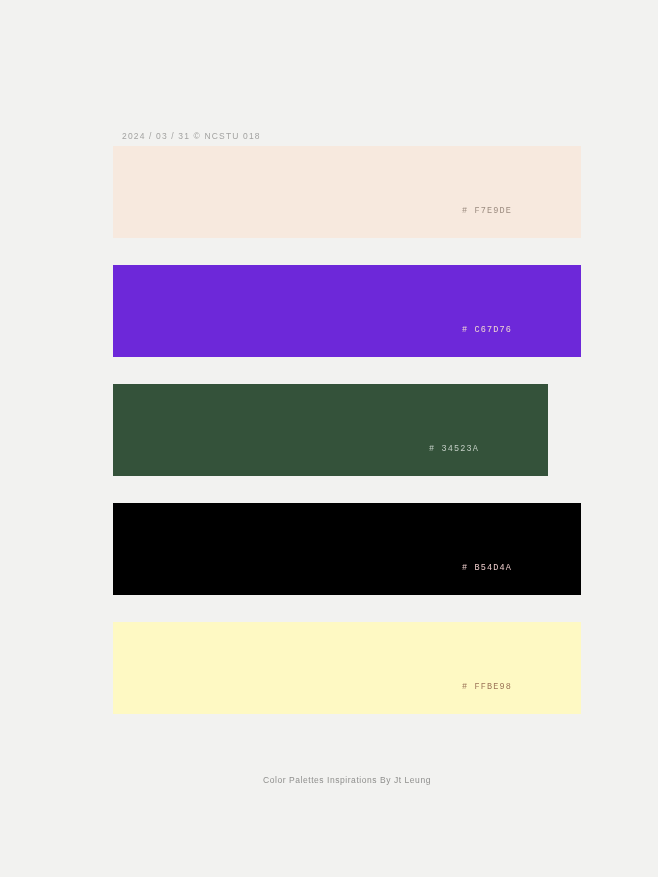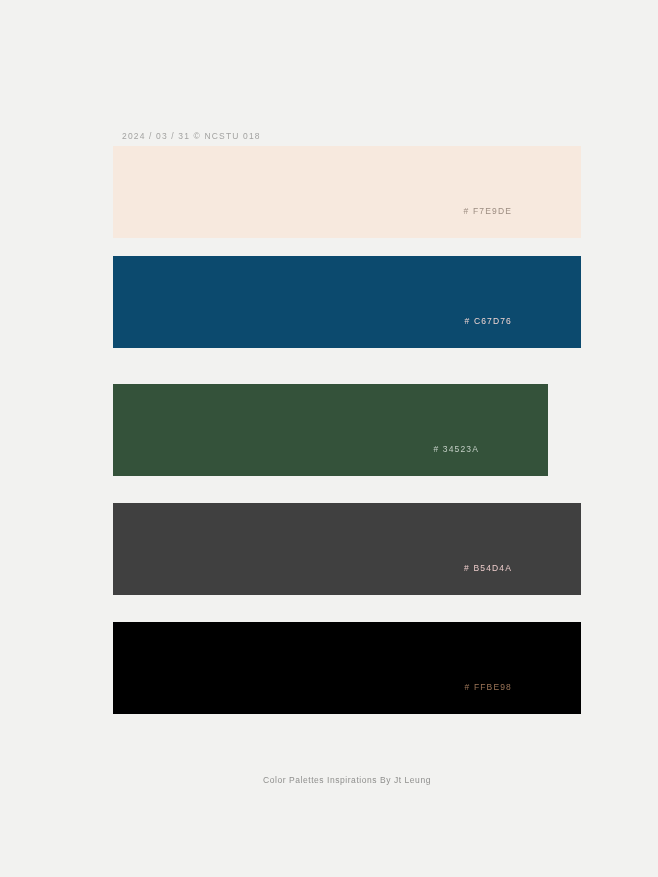--- a/index.html
+++ b/index.html
@@ -47,21 +47,21 @@
     display: block;
   }
 
   .swatch-label {
     position: absolute;
     right: 60px;
     bottom: 13px;
     font-size: 8.5px;
     letter-spacing: 1.15px;
     white-space: nowrap;
-    font-family: Liberation Sans, sans-serif;
+    font-family: Liberation Mono, monospace;
   }
 
   
   .credit {
     position: absolute;
     left: 0;
     top: 748px;
     width: 658px;
     text-align: center;
     font-size: 8.5px;
@@ -74,29 +74,29 @@
 <body style="background: rgb(242, 242, 240);">
 
 <div class="poster">
 
   <div class="meta">2024 / 03 / 31 © NCSTU  018</div>
 
   <div class="swatches">
       <div class="swatch" style="left: 95px; top: 0px; width: 468px; height: 92px; background: rgb(247, 233, 222);">
         <span class="swatch-label" style="color: rgb(156, 140, 128);"># F7E9DE</span>
       </div>
-      <div class="swatch" style="left: 95px; top: 110px; width: 468px; height: 92px; background: #0c4a6e;">
+      <div class="swatch" style="left: 95px; top: 119px; width: 468px; height: 92px; background: #6d28d9;">
         <span class="swatch-label" style="color: rgb(239, 213, 210);"># C67D76</span>
       </div>
       <div class="swatch" style="left: 95px; top: 238px; width: 435px; height: 92px; background: rgb(52, 82, 58);">
         <span class="swatch-label" style="color: rgb(195, 206, 197);"># 34523A</span>
       </div>
-      <div class="swatch" style="left: 95px; top: 357px; width: 468px; height: 92px; background: #404040;">
+      <div class="swatch" style="left: 95px; top: 357px; width: 468px; height: 92px; background: #000000;">
         <span class="swatch-label" style="color: rgb(235, 203, 202);"># B54D4A</span>
       </div>
-      <div class="swatch" style="left: 95px; top: 476px; width: 468px; height: 92px; background: #000000;">
+      <div class="swatch" style="left: 95px; top: 476px; width: 468px; height: 92px; background: #fef9c3;">
         <span class="swatch-label" style="color: rgb(156, 117, 88);"># FFBE98</span>
       </div>
     </div>
 
   <div class="credit">Color Palettes Inspirations By Jt Leung</div>
 
 </div>
 
 </body></html>

